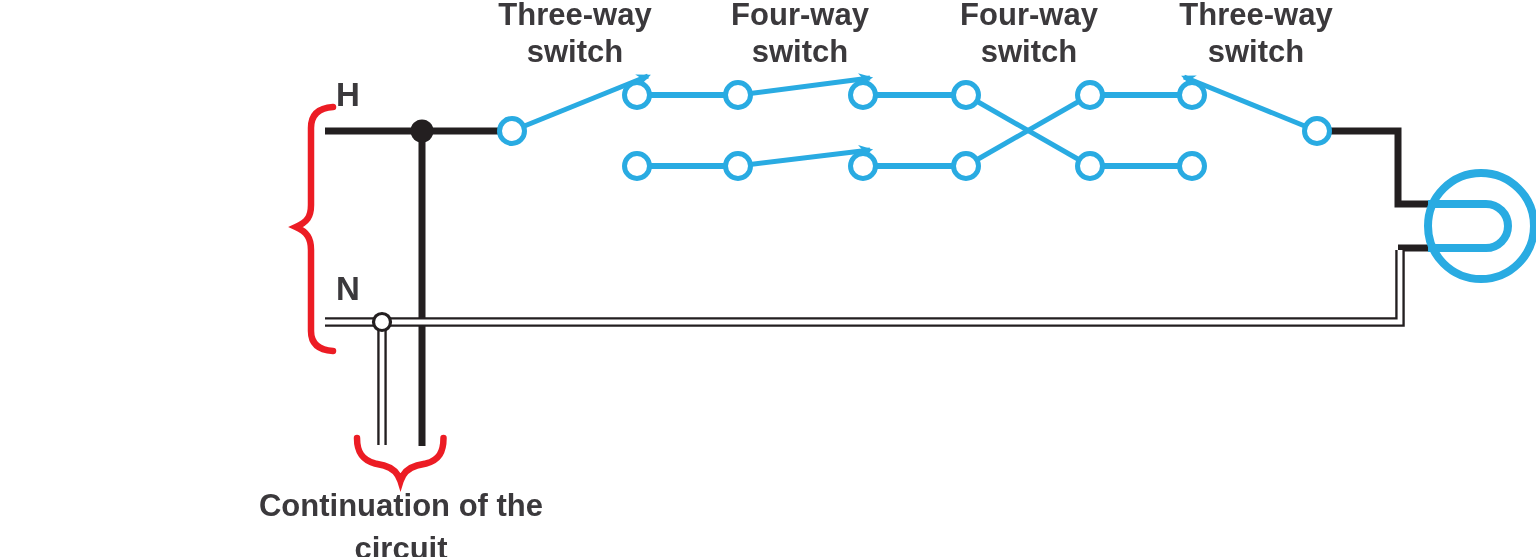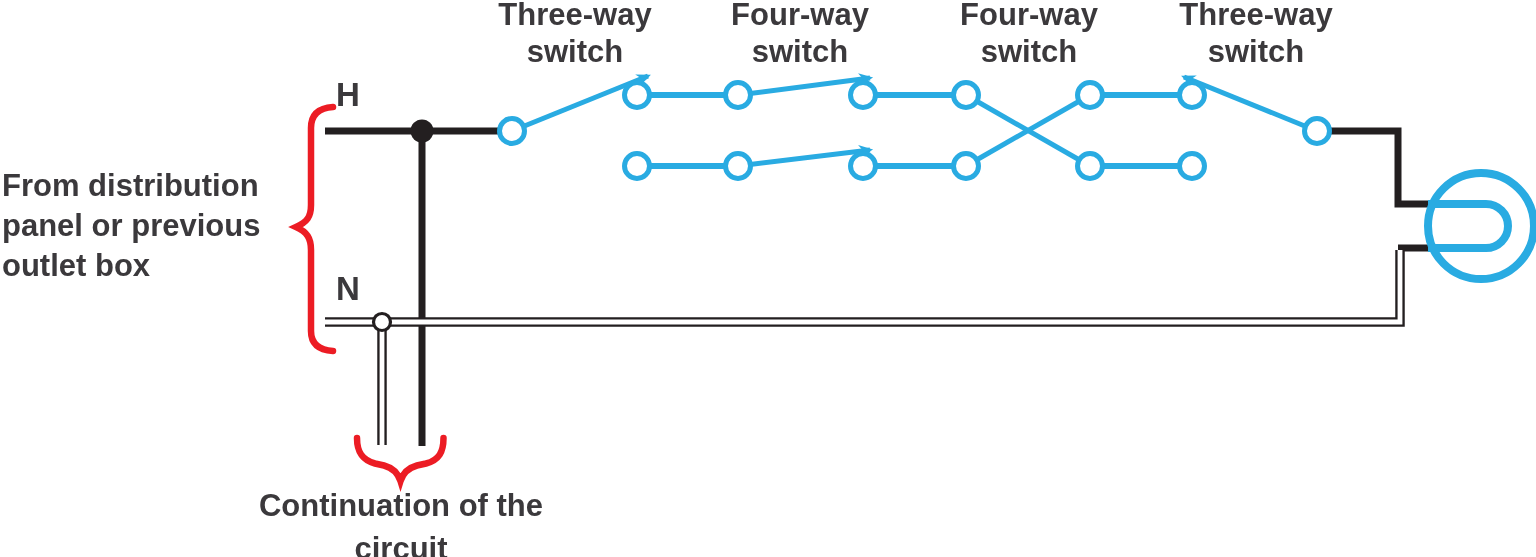--- a/index.html
+++ b/index.html
@@ -106,15 +106,14 @@
   </svg>
 
   <div class="lbl switch-lbl" style="left:480px;">Three-way switch</div>
   <div class="lbl switch-lbl" style="left:705px;">Four-way switch</div>
   <div class="lbl switch-lbl" style="left:934px;">Four-way switch</div>
   <div class="lbl switch-lbl" style="left:1161px;">Three-way switch</div>
 
   <div class="lbl hn-lbl" style="left:336px;top:78px;">H</div>
   <div class="lbl hn-lbl" style="left:336px;top:272px;">N</div>
 
-  <div class="lbl from-lbl">From distribution panel or previous outlet box</div>
   <div class="lbl cont-lbl">Continuation of the circuit</div>
 </div>
 
 </body></html>

